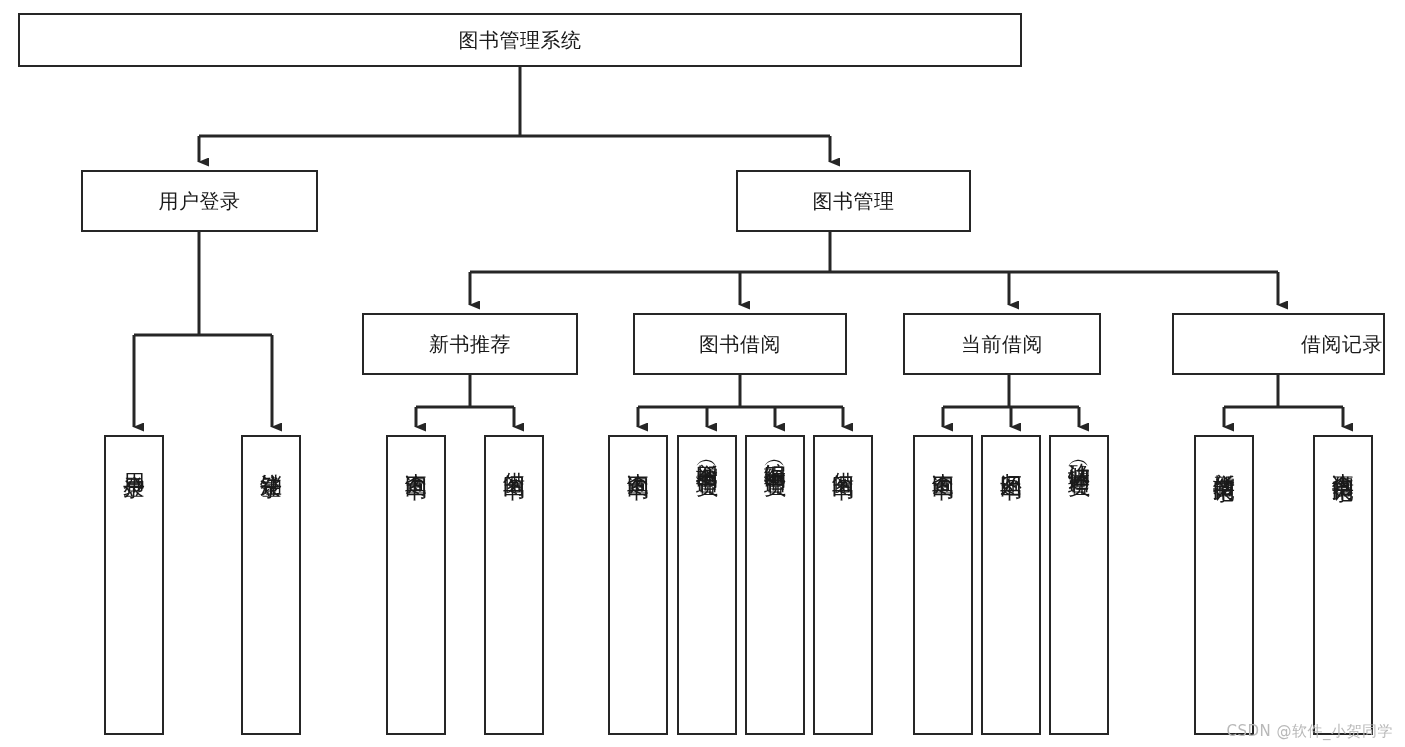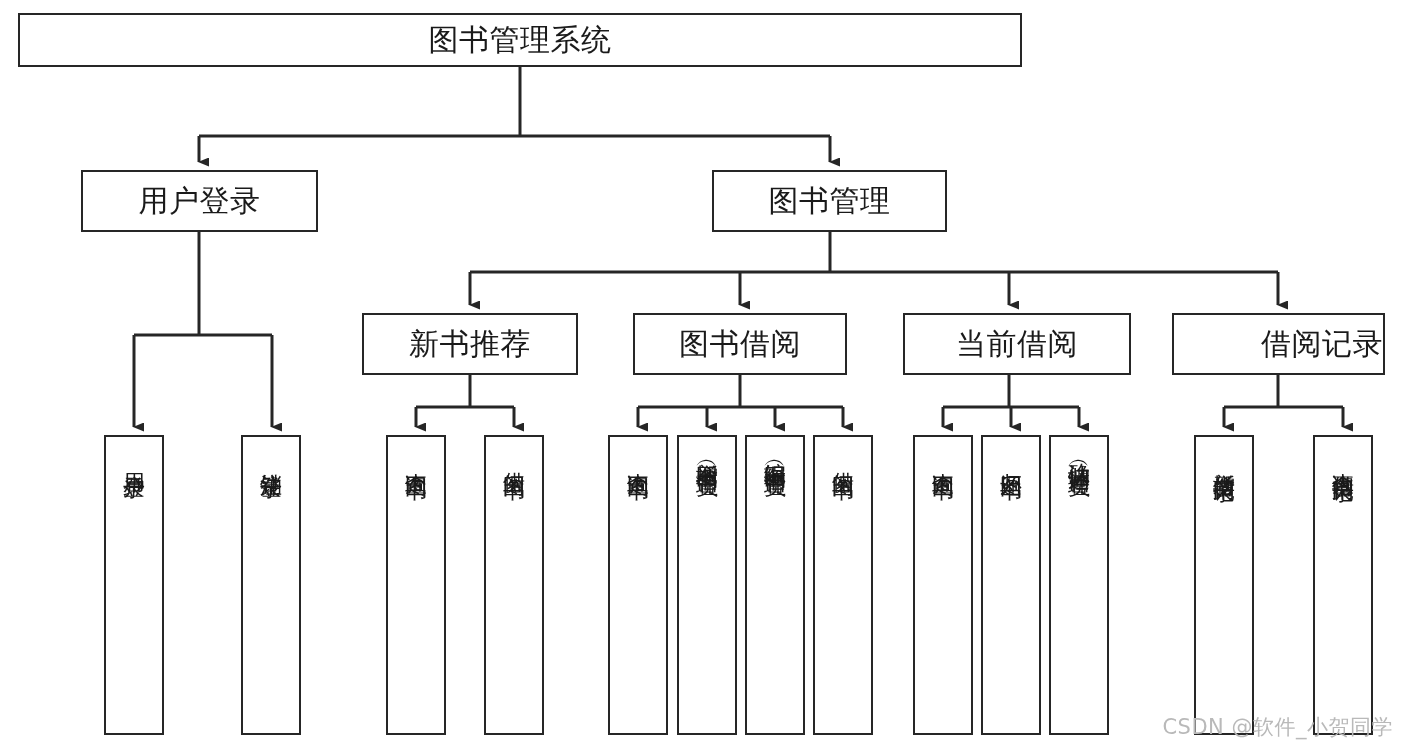--- a/index.html
+++ b/index.html
@@ -28,21 +28,21 @@
     position: absolute;
     box-sizing: border-box;
     background: #ffffff;
     border: 2px solid #262626;
     display: flex;
     align-items: center;
     justify-content: center;
     overflow: hidden;
   }
   .node-label {
-    font-size: 30px;
+    font-size: 20px;
     color: #1a1a1a;
     line-height: 1.05;
     letter-spacing: 0.5px;
     white-space: nowrap;
     user-select: none;
   }
   .node-box.vertical .node-label {
     writing-mode: vertical-rl;
     text-orientation: upright;
     font-size: 22px;
@@ -55,21 +55,21 @@
     justify-content: center;
     padding-top: 18px;
   }
   .node-box.vertical.pad-tight {
     padding-top: 8px;
   }
   .watermark {
     position: absolute;
     right: 12px;
     bottom: 6px;
-    font-size: 21px;
+    font-size: 15px;
     color: #b9b9b9;
     white-space: nowrap;
     user-select: none;
     letter-spacing: 0.5px;
   }
 </style>
 </head>
 <body>
 
 <div id="canvas">
@@ -127,31 +127,31 @@
     </g>
   </svg>
 
   <div class="node-box" style="left: 18px; top: 13px; width: 1004px; height: 54px;">
     <span class="node-label">图书管理系统</span>
   </div>
 
   <div class="node-box" style="left: 81px; top: 170px; width: 237px; height: 62px;">
     <span class="node-label">用户登录</span>
   </div>
-  <div class="node-box" style="left: 712px; top: 170px; width: 235px; height: 62px;">
+  <div class="node-box" style="left: 736px; top: 170px; width: 235px; height: 62px;">
     <span class="node-label">图书管理</span>
   </div>
 
   <div class="node-box" style="left: 633px; top: 313px; width: 214px; height: 62px;">
     <span class="node-label">图书借阅</span>
   </div>
   <div class="node-box" style="left: 362px; top: 313px; width: 216px; height: 62px;">
     <span class="node-label">新书推荐</span>
   </div>
-  <div class="node-box" style="left: 903px; top: 313px; width: 228px; height: 62px;">
+  <div class="node-box" style="left: 903px; top: 313px; width: 198px; height: 62px;">
     <span class="node-label">当前借阅</span>
   </div>
   <div class="node-box" style="left: 1172px; top: 313px; width: 213px; height: 62px; justify-content: flex-end;">
     <span class="node-label">借阅记录</span>
   </div>
 
   <div class="node-box vertical" style="left: 104px; top: 435px; width: 60px; height: 300px;">
     <span class="node-label">用户登录</span>
   </div>
   <div class="node-box vertical" style="left: 241px; top: 435px; width: 60px; height: 300px;">

